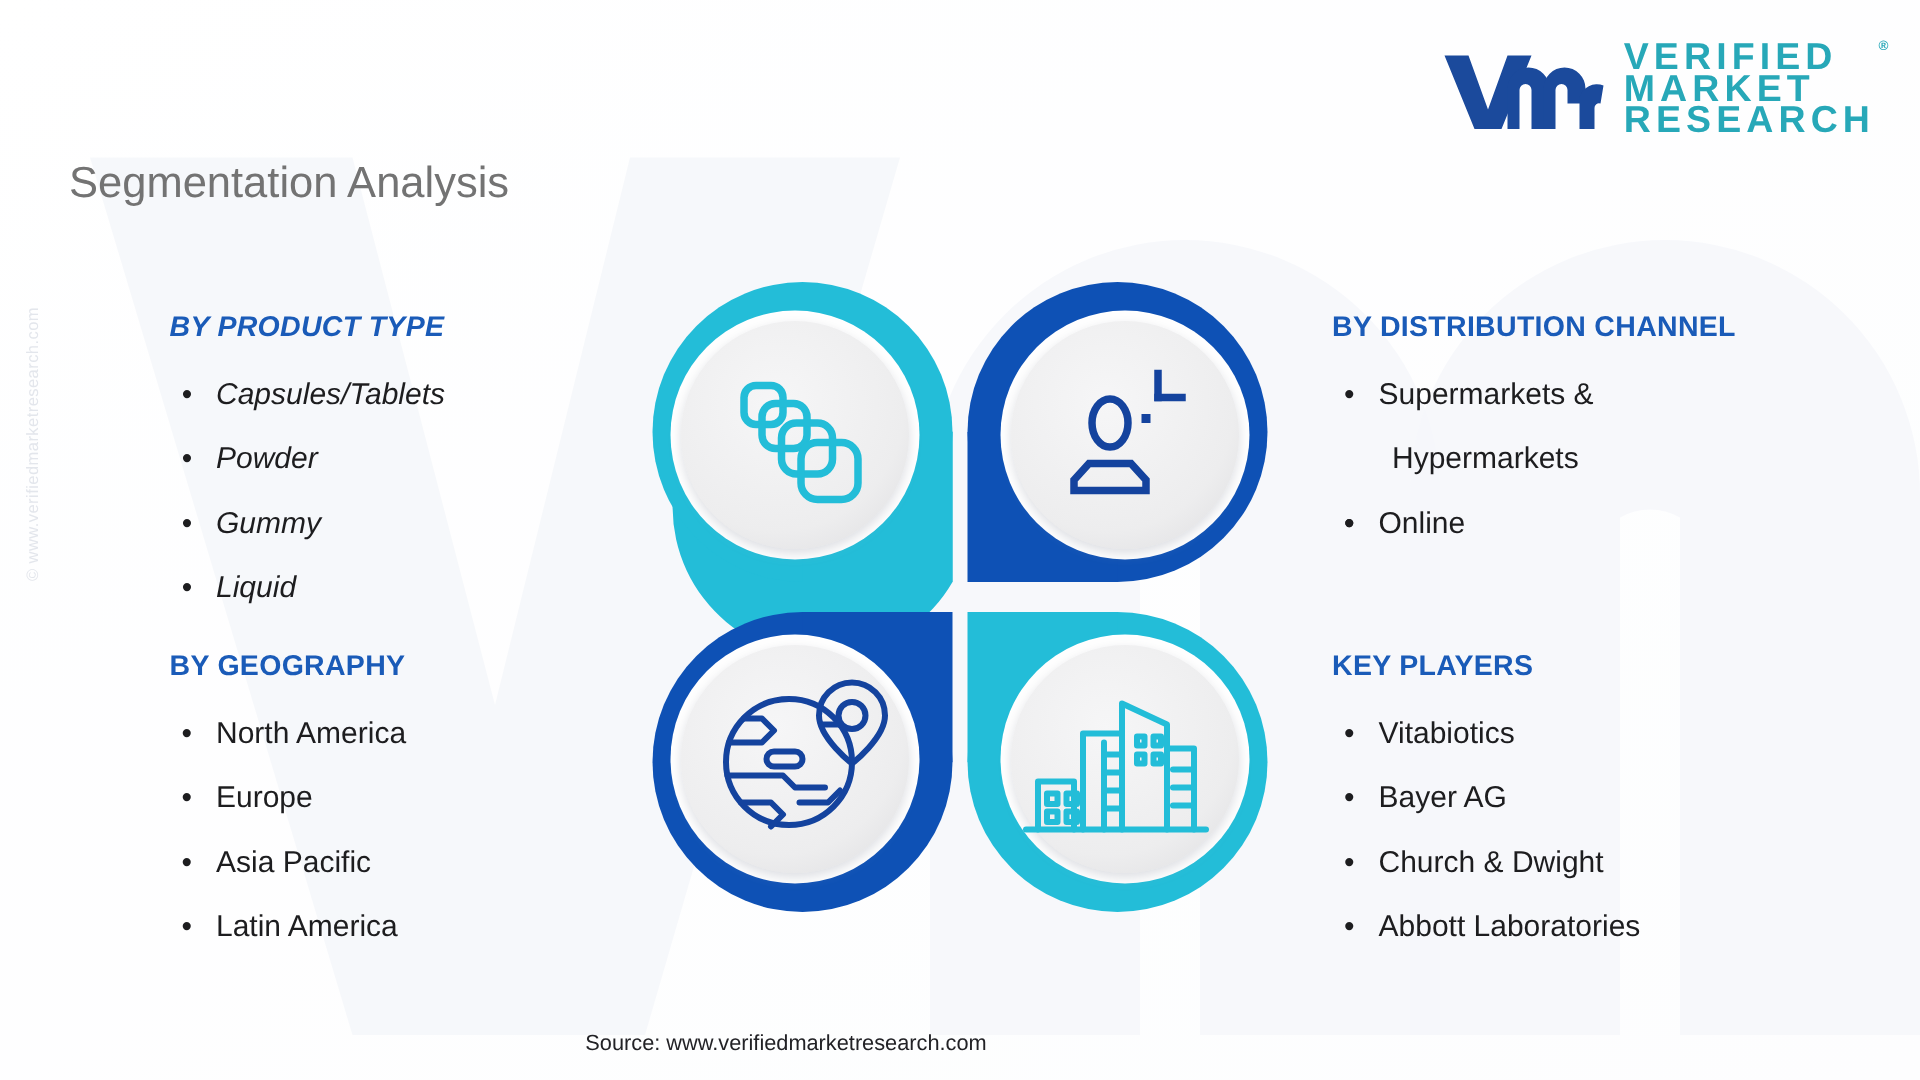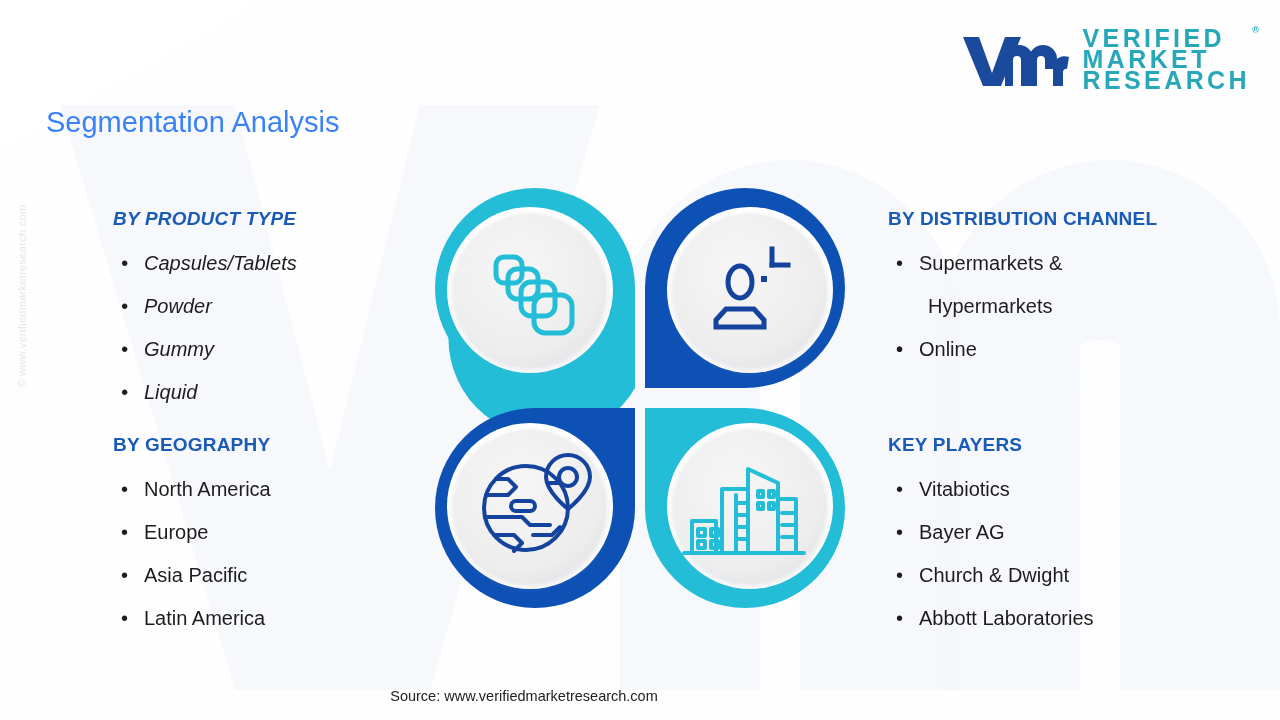--- a/index.html
+++ b/index.html
@@ -60,21 +60,21 @@
     letter-spacing: 0.2px;
     color: #1b4a9c;
     white-space: nowrap;
   }
   .sub-title {
     position: absolute;
     left: 46px;
     top: 106px;
     font-size: 29px;
     font-weight: normal;
-    color: #3b82f6;
+    color: #737373;
     white-space: nowrap;
   }
 
   
   .logo {
     position: absolute;
     right: 30px;
     top: 28px;
     display: flex;
     align-items: center;

